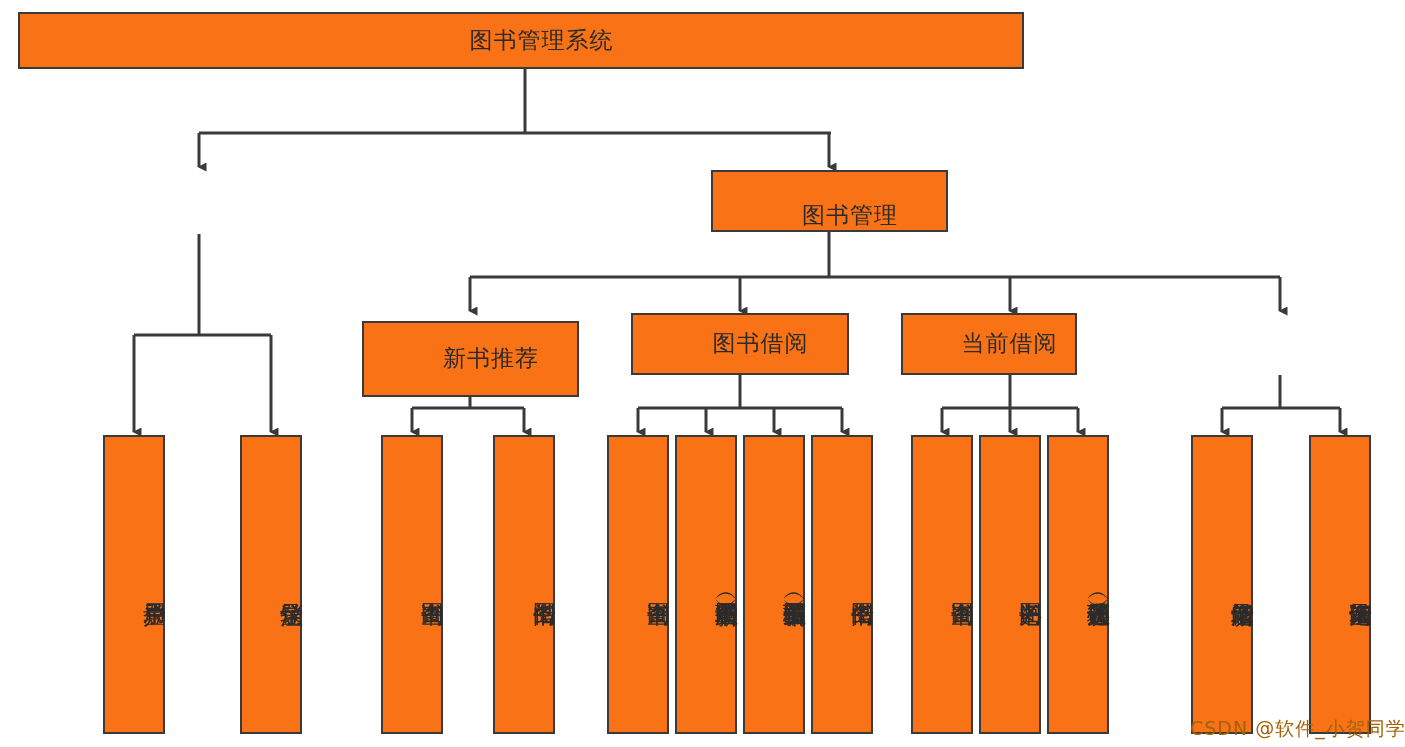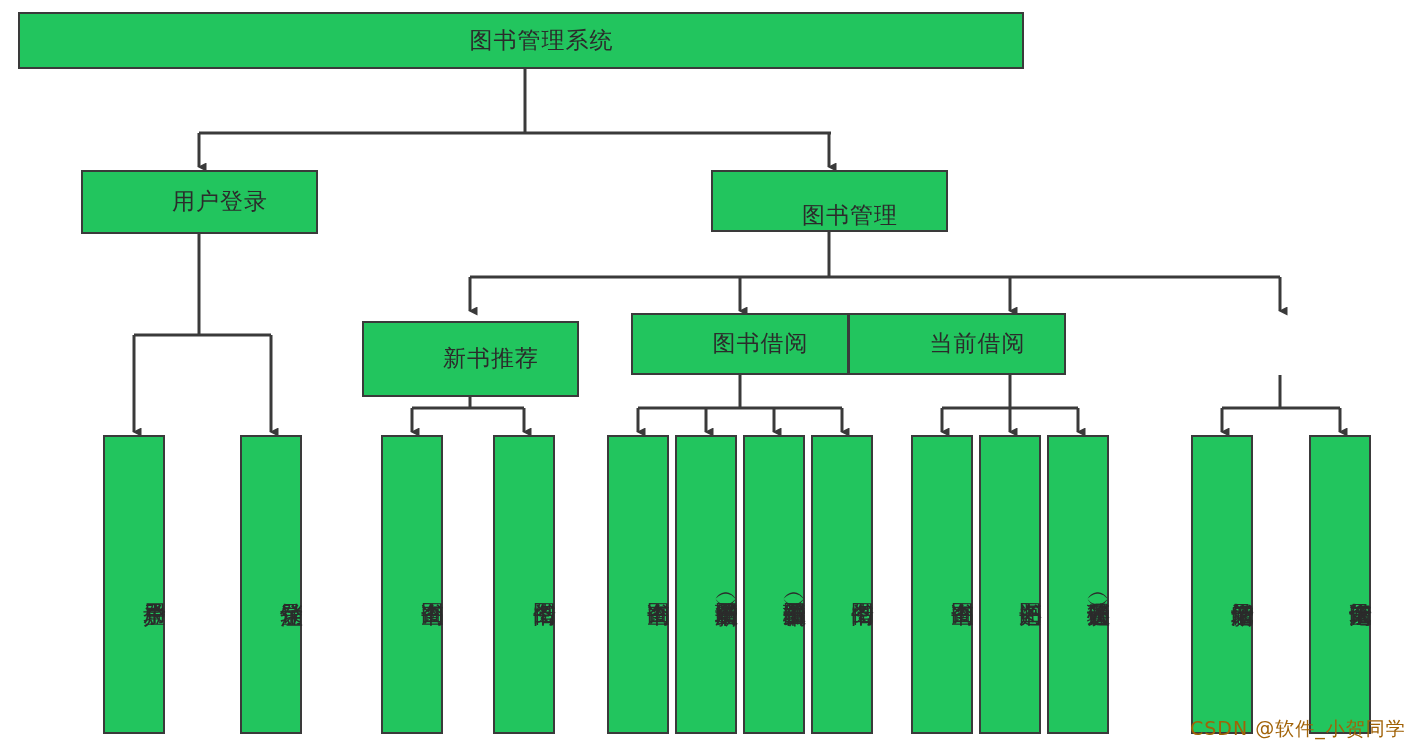--- a/index.html
+++ b/index.html
@@ -22,21 +22,21 @@
     position: absolute;
     left: 0;
     top: 0;
     width: 1405px;
     height: 747px;
   }
   .node {
     position: absolute;
     box-sizing: border-box;
     border: 2px solid #3a3a3a;
-    background: #22c55e;
+    background: #f97316;
     display: flex;
     align-items: center;
     justify-content: center;
     color: #2b2b2b;
     z-index: 3;
     padding-left: 41px;
   }
   .node.horiz {
     font-size: 23px;
     letter-spacing: 1px;
@@ -115,34 +115,31 @@
       <path d="M1222,408 L1340,408"></path>
       <path d="M1222,408 L1222,432" marker-end="url(#arrow)"></path>
       <path d="M1340,408 L1340,432" marker-end="url(#arrow)"></path>
     </g>
   </svg>
 
   <div class="node horiz" style="left:18px; top:12px; width:1006px; height:57px;">
     <span>图书管理系统</span>
   </div>
 
-  <div class="node horiz" style="left:81px; top:170px; width:237px; height:64px;">
-    <span>用户登录</span>
-  </div>
   <div class="node horiz" style="left:711px; top:170px; width:237px; height:62px;align-items:flex-end;">
     <span>图书管理</span>
   </div>
 
   <div class="node horiz" style="left:362px; top:321px; width:217px; height:76px;">
     <span>新书推荐</span>
   </div>
   <div class="node horiz" style="left:631px; top:313px; width:218px; height:62px;text-align:right;">
     <span>图书借阅</span>
   </div>
-  <div class="node horiz" style="left:848px; top:313px; width:218px; height:62px;">
+  <div class="node horiz" style="left:901px; top:313px; width:176px; height:62px;">
     <span>当前借阅</span>
   </div>
 
   <div class="node vert" style="left:103px; top:435px; width:62px; height:299px;">
     <span class="vtext">用户登录</span>
   </div>
   <div class="node vert" style="left:240px; top:435px; width:62px; height:299px;">
     <span class="vtext">注销登录</span>
   </div>
 

